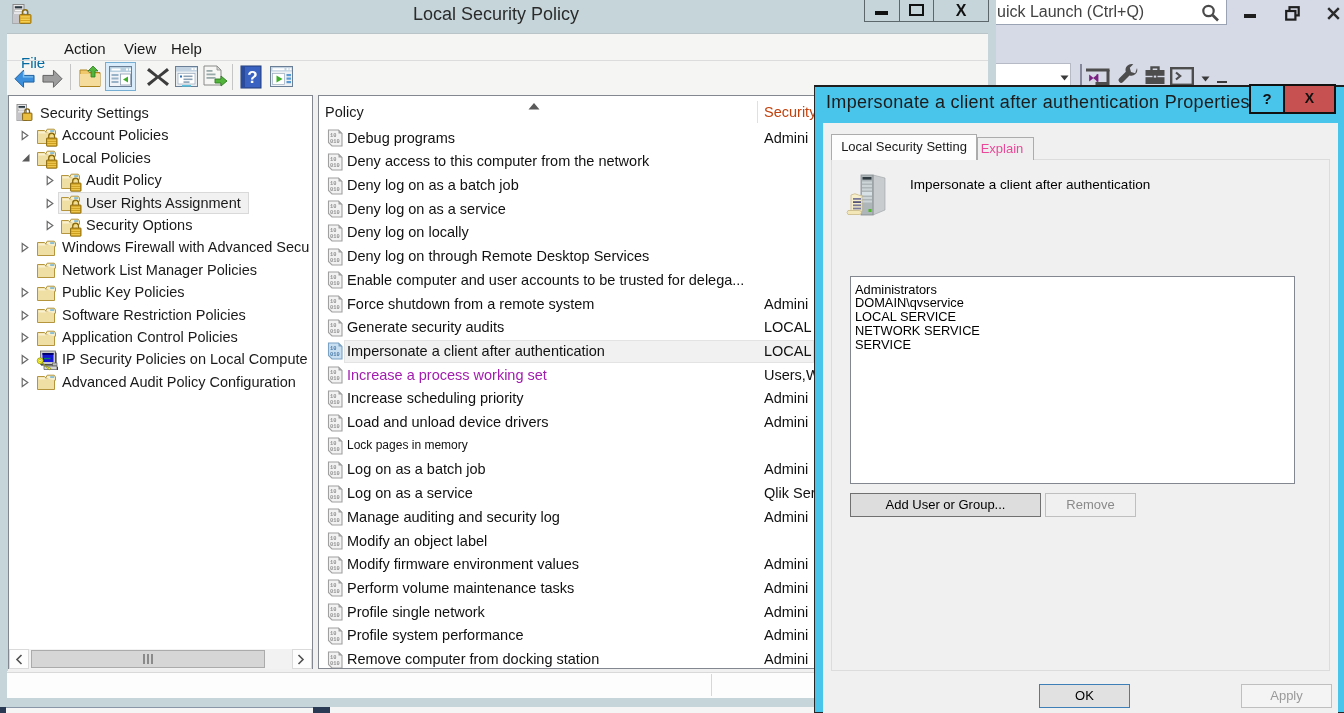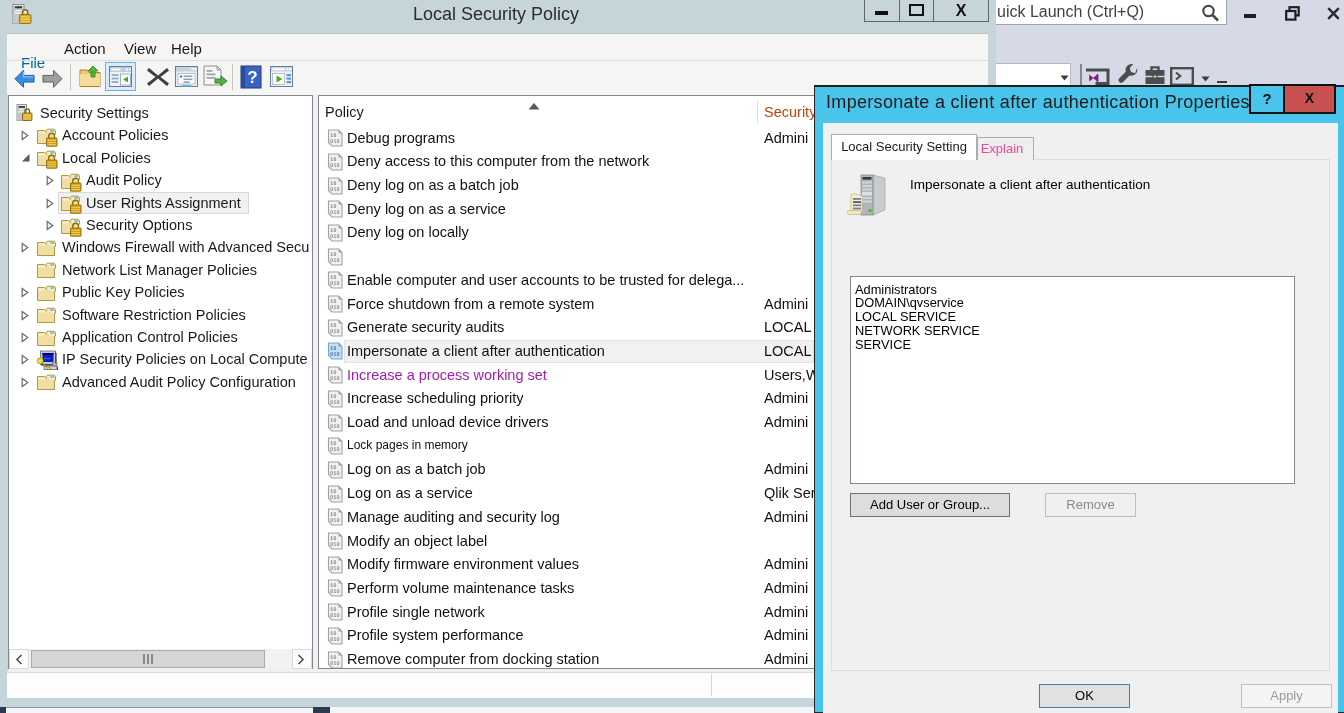--- a/index.html
+++ b/index.html
@@ -415,20 +415,21 @@
   <text x="4" y="7.6" font-size="5.4" fill="#909090" font-family="Liberation Mono" font-weight="bold">10</text>
   <text x="4" y="14.2" font-size="5.4" fill="#909090" font-family="Liberation Mono" font-weight="bold">010</text>
   </svg></div>
     <div class="abs" style="left:347px;top:224.4px;font-size:14.5px;color:#111;white-space:nowrap;">Deny log on locally</div>
     <div class="abs" style="left:326px;top:247.6px;"><svg width="17" height="18" viewBox="0 0 17 18">
   <path d="M2.5 1 h10 l3.5 3.5 v12.5 h-10 L2.5 13.5 Z" fill="#f2f2f2" stroke="#a0a0a0" stroke-width="1.1"></path>
   <path d="M12.5 1 l3.5 3.5 h-3.5 z" fill="#a0a0a0"></path>
   <text x="4" y="7.6" font-size="5.4" fill="#909090" font-family="Liberation Mono" font-weight="bold">10</text>
   <text x="4" y="14.2" font-size="5.4" fill="#909090" font-family="Liberation Mono" font-weight="bold">010</text>
   </svg></div>
+    <div class="abs" style="left:347px;top:248.1px;font-size:14.5px;color:#111;white-space:nowrap;">Deny log on through Remote Desktop Services</div>
     <div class="abs" style="left:326px;top:271.3px;"><svg width="17" height="18" viewBox="0 0 17 18">
   <path d="M2.5 1 h10 l3.5 3.5 v12.5 h-10 L2.5 13.5 Z" fill="#f2f2f2" stroke="#a0a0a0" stroke-width="1.1"></path>
   <path d="M12.5 1 l3.5 3.5 h-3.5 z" fill="#a0a0a0"></path>
   <text x="4" y="7.6" font-size="5.4" fill="#909090" font-family="Liberation Mono" font-weight="bold">10</text>
   <text x="4" y="14.2" font-size="5.4" fill="#909090" font-family="Liberation Mono" font-weight="bold">010</text>
   </svg></div>
     <div class="abs" style="left:347px;top:271.8px;font-size:14.5px;color:#111;white-space:nowrap;">Enable computer and user accounts to be trusted for delega...</div>
     <div class="abs" style="left:326px;top:295.0px;"><svg width="17" height="18" viewBox="0 0 17 18">
   <path d="M2.5 1 h10 l3.5 3.5 v12.5 h-10 L2.5 13.5 Z" fill="#f2f2f2" stroke="#a0a0a0" stroke-width="1.1"></path>
   <path d="M12.5 1 l3.5 3.5 h-3.5 z" fill="#a0a0a0"></path>
@@ -593,21 +594,21 @@
     <rect x="7" y="32.4" width="8" height="1.8" fill="#7a7a9a"></rect>
     <rect x="7" y="35.6" width="8" height="1.8" fill="#7a7a9a"></rect>
     <path d="M2 38.5 h11 q2.5 0 2.5 2 t-2.5 2 h-11 q-2 -2 0 -4 Z" fill="#f3e7b8" stroke="#c9b988" stroke-width="0.8"></path>
   </g>
 </svg>
 <div class="abs" style="left:910px;top:177px;font-size:13.5px;color:#000;">Impersonate a client after authentication</div>
 
 <div class="abs" style="left:850px;top:276px;width:445px;height:208px;background:#fff;border:1px solid #828790;"></div>
 <div class="abs" style="left:855px;top:282.5px;font-size:12.8px;line-height:13.95px;color:#000;">Administrators<br>DOMAIN\qvservice<br>LOCAL SERVICE<br>NETWORK SERVICE<br>SERVICE</div>
 
-<div class="abs" style="left:850px;top:493px;width:160px;height:24px;background:#dddddd;border:1px solid #707070;font-size:13px;color:#000;text-align:center;line-height:22px;">Add User or Group...</div>
+<div class="abs" style="left:850px;top:493px;width:191px;height:24px;background:#dddddd;border:1px solid #707070;font-size:13px;color:#000;text-align:center;line-height:22px;">Add User or Group...</div>
 <div class="abs" style="left:1045px;top:493px;width:91px;height:24px;background:#f0f0f0;border:1px solid #bfbfbf;font-size:13px;color:#8a8a8a;text-align:center;line-height:22px;">Remove</div>
 
 <div class="abs" style="left:1039px;top:684px;width:91px;height:24px;background:#e1e1e1;border:1px solid #3f7fb8;font-size:13px;color:#000;text-align:center;line-height:22px;">OK</div>
 <div class="abs" style="left:1140px;top:719px;width:91px;height:24px;background:#dddddd;border:1px solid #6a6a6a;font-size:13px;color:#000;text-align:left;line-height:22px;">Cancel</div>
 <div class="abs" style="left:1241px;top:684px;width:91px;height:24px;background:#f4f4f4;border:1px solid #bfbfbf;font-size:13px;color:#9a9a9a;text-align:center;line-height:22px;">Apply</div>
 
 <div class="abs" style="left:711px;top:674px;width:1px;height:22px;background:#d7d7d7;"></div>
 
 <div class="abs" style="left:9px;top:649px;width:303px;height:20px;background:#f2f2f2;"></div>
 <div class="abs" style="left:9px;top:649px;width:20px;height:20px;background:#fdfdfd;border:1px solid #dadada;"></div>

